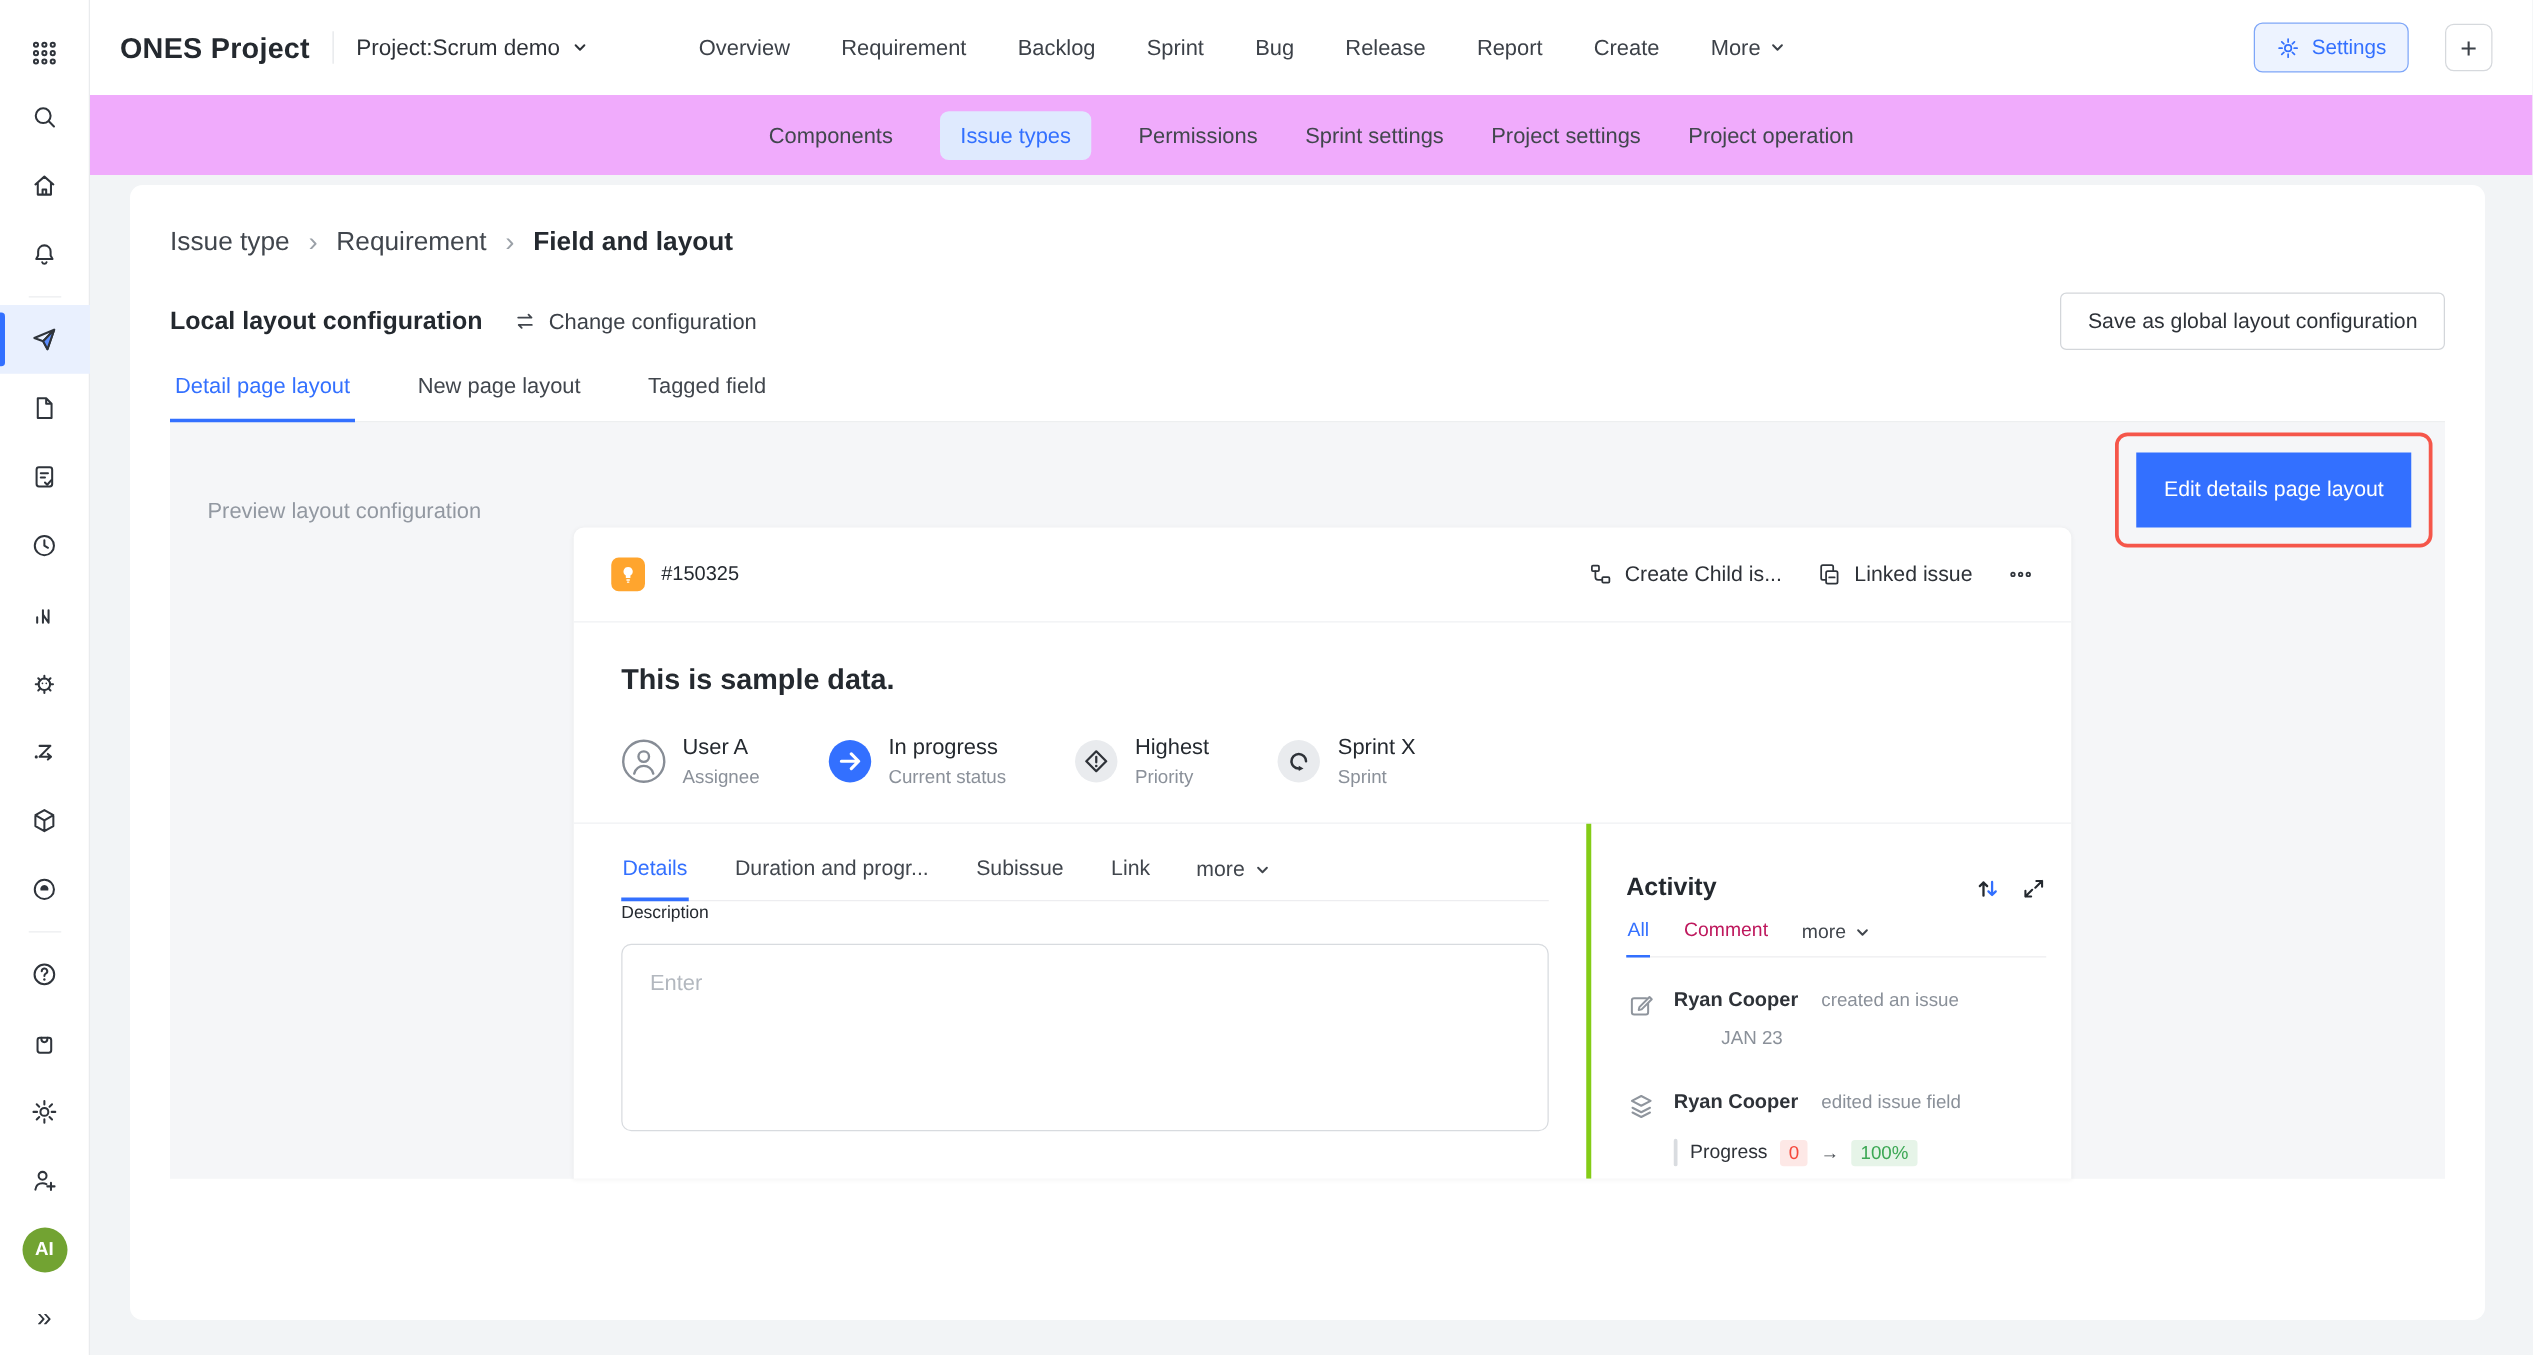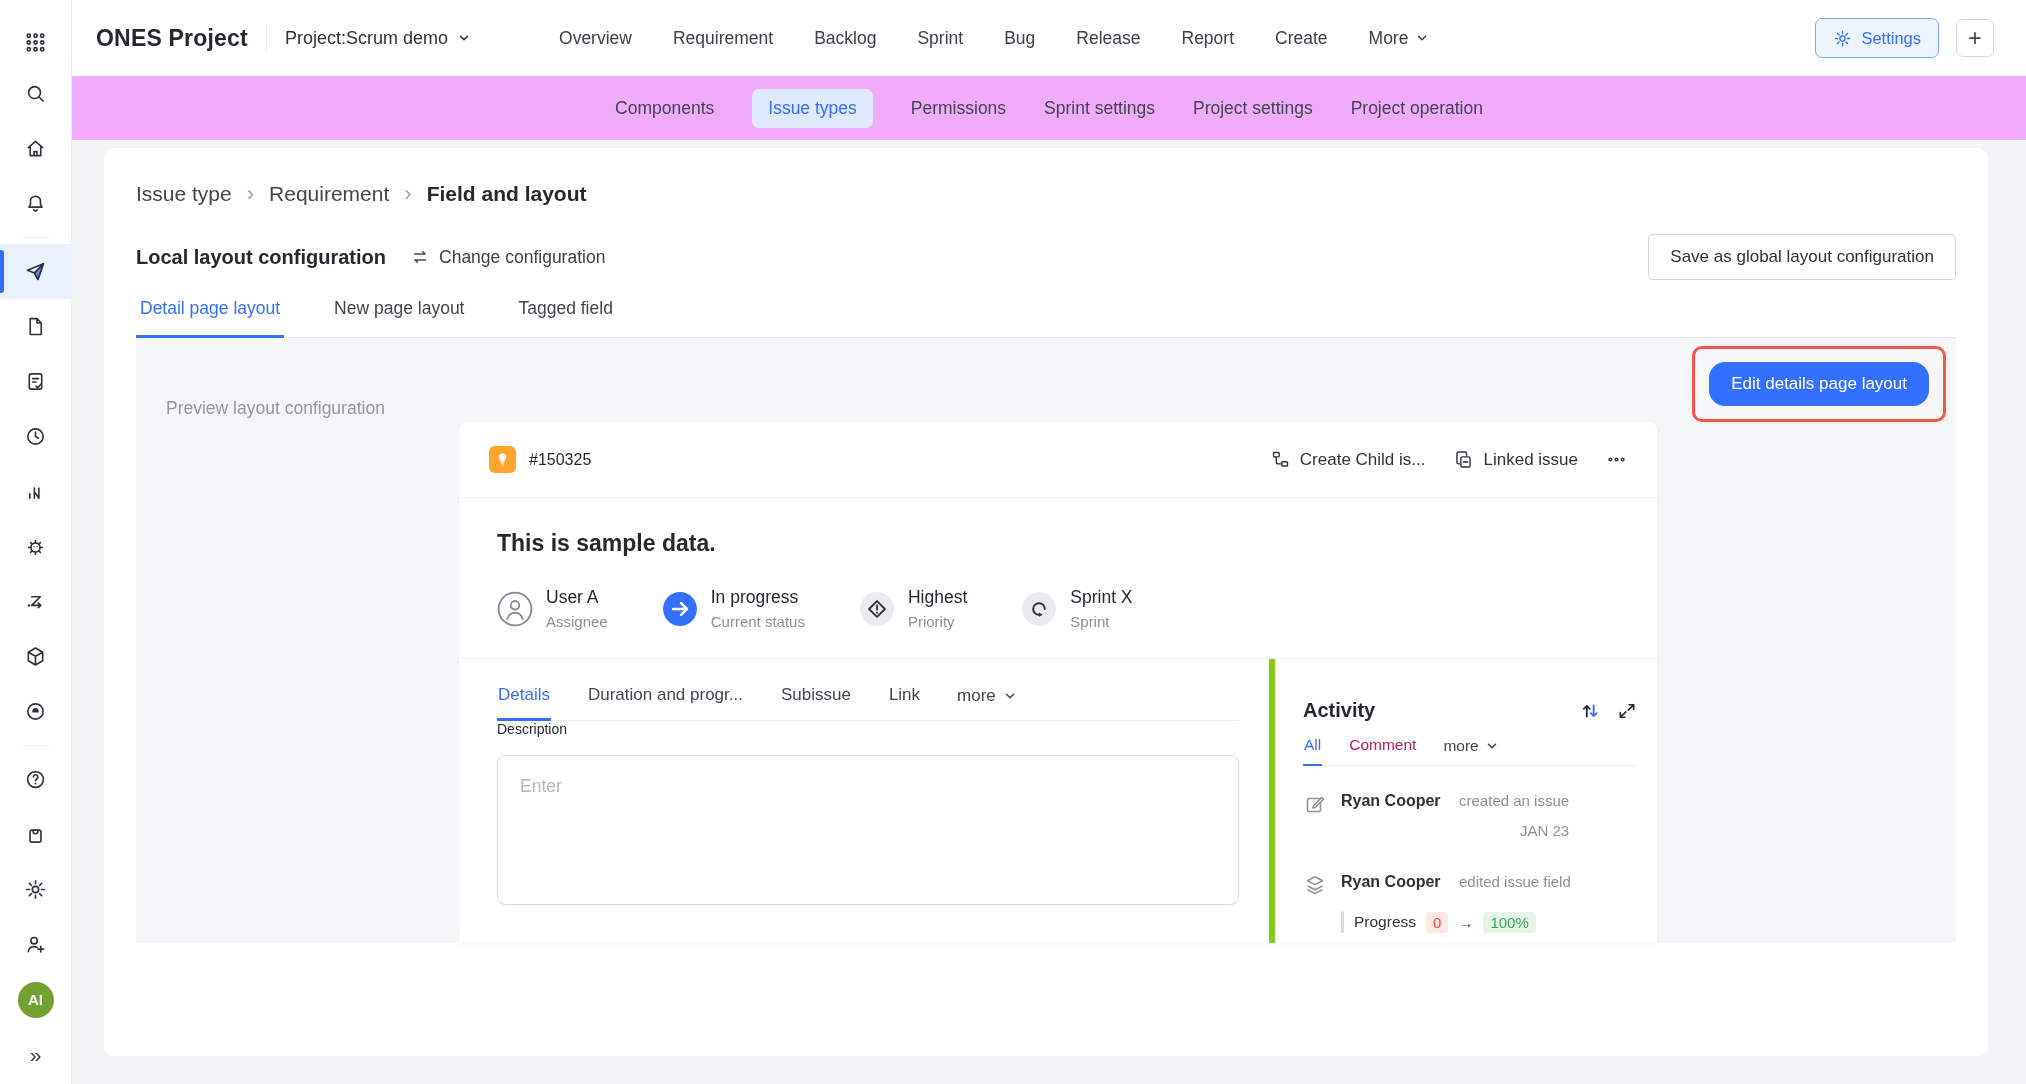--- a/index.html
+++ b/index.html
@@ -27,21 +27,21 @@
 
   
   .topbar{position:absolute;left:72px;top:0;right:0;height:76px;background:#fff;display:flex;align-items:center;padding:0 32px 0 24px;}
   .brand{font-size:23px;font-weight:700;color:var(--dark);letter-spacing:.2px;cursor:pointer;}
   .vdiv{width:1px;height:26px;background:#e4e6e9;margin:0 18px;}
   .proj-sel{display:flex;align-items:center;gap:9px;font-size:18px;color:#2e3238;cursor:pointer;}
   .chev{width:14px;height:14px;fill:none;stroke:currentColor;stroke-width:1.8;stroke-linecap:round;stroke-linejoin:round;}
   .top-nav{display:flex;align-items:center;gap:41px;margin-left:88px;font-size:17.5px;color:#3c4148;}
   .top-nav .tn{cursor:pointer;white-space:nowrap;}
   .tn-more{display:flex;align-items:center;gap:7px;cursor:pointer;}
-  .top-right{margin-left:auto;display:flex;align-items:center;gap:17px;}
+  .top-right{margin-left:auto;display:flex;align-items:center;gap:29px;}
   .settings-btn{display:flex;align-items:center;gap:9px;height:40px;padding:0 17px;border:1.5px solid #7ea6f8;background:#edf3ff;color:var(--blue);font-size:16.5px;border-radius:7px;cursor:pointer;}
   .settings-btn .sic{width:19px;height:19px;stroke:var(--blue);}
   .plus-btn{width:38px;height:38px;border:1px solid #d6d9dd;border-radius:7px;background:#fff;color:#3c4148;font-size:23px;line-height:34px;text-align:center;cursor:pointer;}
 
   
   .subnav{position:absolute;left:72px;top:76px;right:0;height:64px;background:#f0abfc;display:flex;align-items:center;justify-content:center;gap:38px;font-size:17.5px;color:#41464d;}
   .sn{cursor:pointer;white-space:nowrap;}
   .sn.active{background:#dfeafe;color:var(--blue);padding:9px 16px;border-radius:7px;font-weight:500;}
 
   
@@ -61,21 +61,21 @@
   .save-btn{margin-left:auto;height:46px;padding:0 21px;background:#fff;border:1px solid #d3d6da;border-radius:5px;font-size:17px;color:#2e3238;cursor:pointer;}
 
   .cfg-tabs{margin-top:18px;display:flex;gap:46px;border-bottom:1px solid var(--border);font-size:17.5px;}
   .tab{padding:0 4px 16px;color:#41464d;border-bottom:3px solid transparent;margin-bottom:-1px;cursor:pointer;white-space:nowrap;}
   .tab.active{color:var(--blue);border-bottom-color:var(--blue);font-weight:500;}
 
   
   .preview-panel{position:relative;background:#f5f6f8;height:605px;margin-bottom:8px;}
   .preview-label{position:absolute;left:30px;top:60px;font-size:17.5px;color:#9298a1;}
   .red-box{position:absolute;right:10px;top:8px;border:3px solid #f5564a;border-radius:10px;padding:13px 14px;}
-  .edit-btn{background:var(--blue);color:#fff;border:none;border-radius:16px;font-size:17px;height:44px;padding:0 22px;cursor:pointer;}
+  .edit-btn{background:var(--blue);color:#fff;border:none;border-radius:0;font-size:17px;height:60px;padding:0 22px;cursor:pointer;}
 
   .issue-card{position:absolute;left:323px;top:84px;width:1198px;bottom:0;background:#fff;border-radius:8px 8px 0 0;box-shadow:0 1px 4px rgba(31,35,41,.05);overflow:hidden;display:flex;flex-direction:column;}
   .icard-header{height:76px;flex:none;display:flex;align-items:center;padding:0 30px;border-bottom:1px solid #f0f1f3;}
   .bulb-badge{width:27px;height:27px;background:#ffa52e;border-radius:6px;display:flex;align-items:center;justify-content:center;margin-right:13px;}
   .issue-id{font-size:16px;color:var(--dark);}
   .icard-actions{margin-left:auto;display:flex;align-items:center;gap:28px;font-size:17px;color:#2e3238;}
   .icact{display:flex;align-items:center;gap:9px;cursor:pointer;white-space:nowrap;}
   .aic{width:21px;height:21px;fill:none;stroke:#2f343b;stroke-width:1.6;stroke-linecap:round;stroke-linejoin:round;}
 
   .icard-info{padding:32px 38px 28px;flex:none;}
@@ -88,21 +88,21 @@
   .icard-split{flex:1;display:flex;min-height:0;border-top:1px solid #f0f1f3;}
   .split-left{flex:1;padding:26px 30px 0 38px;min-width:0;}
   .dtabs{display:flex;align-items:center;gap:36px;border-bottom:1px solid #ededf0;font-size:17px;}
   .dtab{padding:0 1px 13px;color:#41464d;border-bottom:3px solid transparent;margin-bottom:-1px;cursor:pointer;white-space:nowrap;}
   .dtab.active{color:var(--blue);border-bottom-color:var(--blue);}
   .dtab-more{display:flex;align-items:center;gap:7px;color:#41464d;padding-bottom:13px;cursor:pointer;}
   .desc-label{font-size:14px;color:var(--dark);}
   .desc-box{margin-top:18px;width:100%;height:150px;border:1px solid #d8dbdf;border-radius:8px;padding:20px 22px;font-size:17.5px;color:#2e3238;resize:none;outline:none;display:block;background:#fff;}
   .desc-box::placeholder{color:#b3b8bf;}
 
-  .split-right{width:388px;flex:none;border-left:6px solid #84cc16;padding:40px 20px 0 28px;text-align:right;}
+  .split-right{width:388px;flex:none;border-left:4px solid #84cc16;padding:40px 20px 0 28px;}
   .act-head{display:flex;align-items:center;}
   .act-title{font-size:20px;font-weight:700;color:var(--dark);}
   .act-icons{margin-left:auto;display:flex;align-items:center;gap:16px;}
   .act-icons svg{cursor:pointer;}
   .act-tabs{margin-top:14px;display:flex;align-items:center;gap:26px;font-size:15.5px;border-bottom:1px solid #ededf0;}
   .atab{padding:0 1px 10px;color:#be185d;border-bottom:2px solid transparent;margin-bottom:-1px;cursor:pointer;}
   .atab.active{color:var(--blue);border-bottom-color:var(--blue);}
   .atab-more{display:flex;align-items:center;gap:6px;color:#41464d;padding-bottom:10px;cursor:pointer;}
   .act-item{margin-top:26px;display:flex;align-items:flex-start;gap:14px;}
   .act-item.second{margin-top:34px;}

